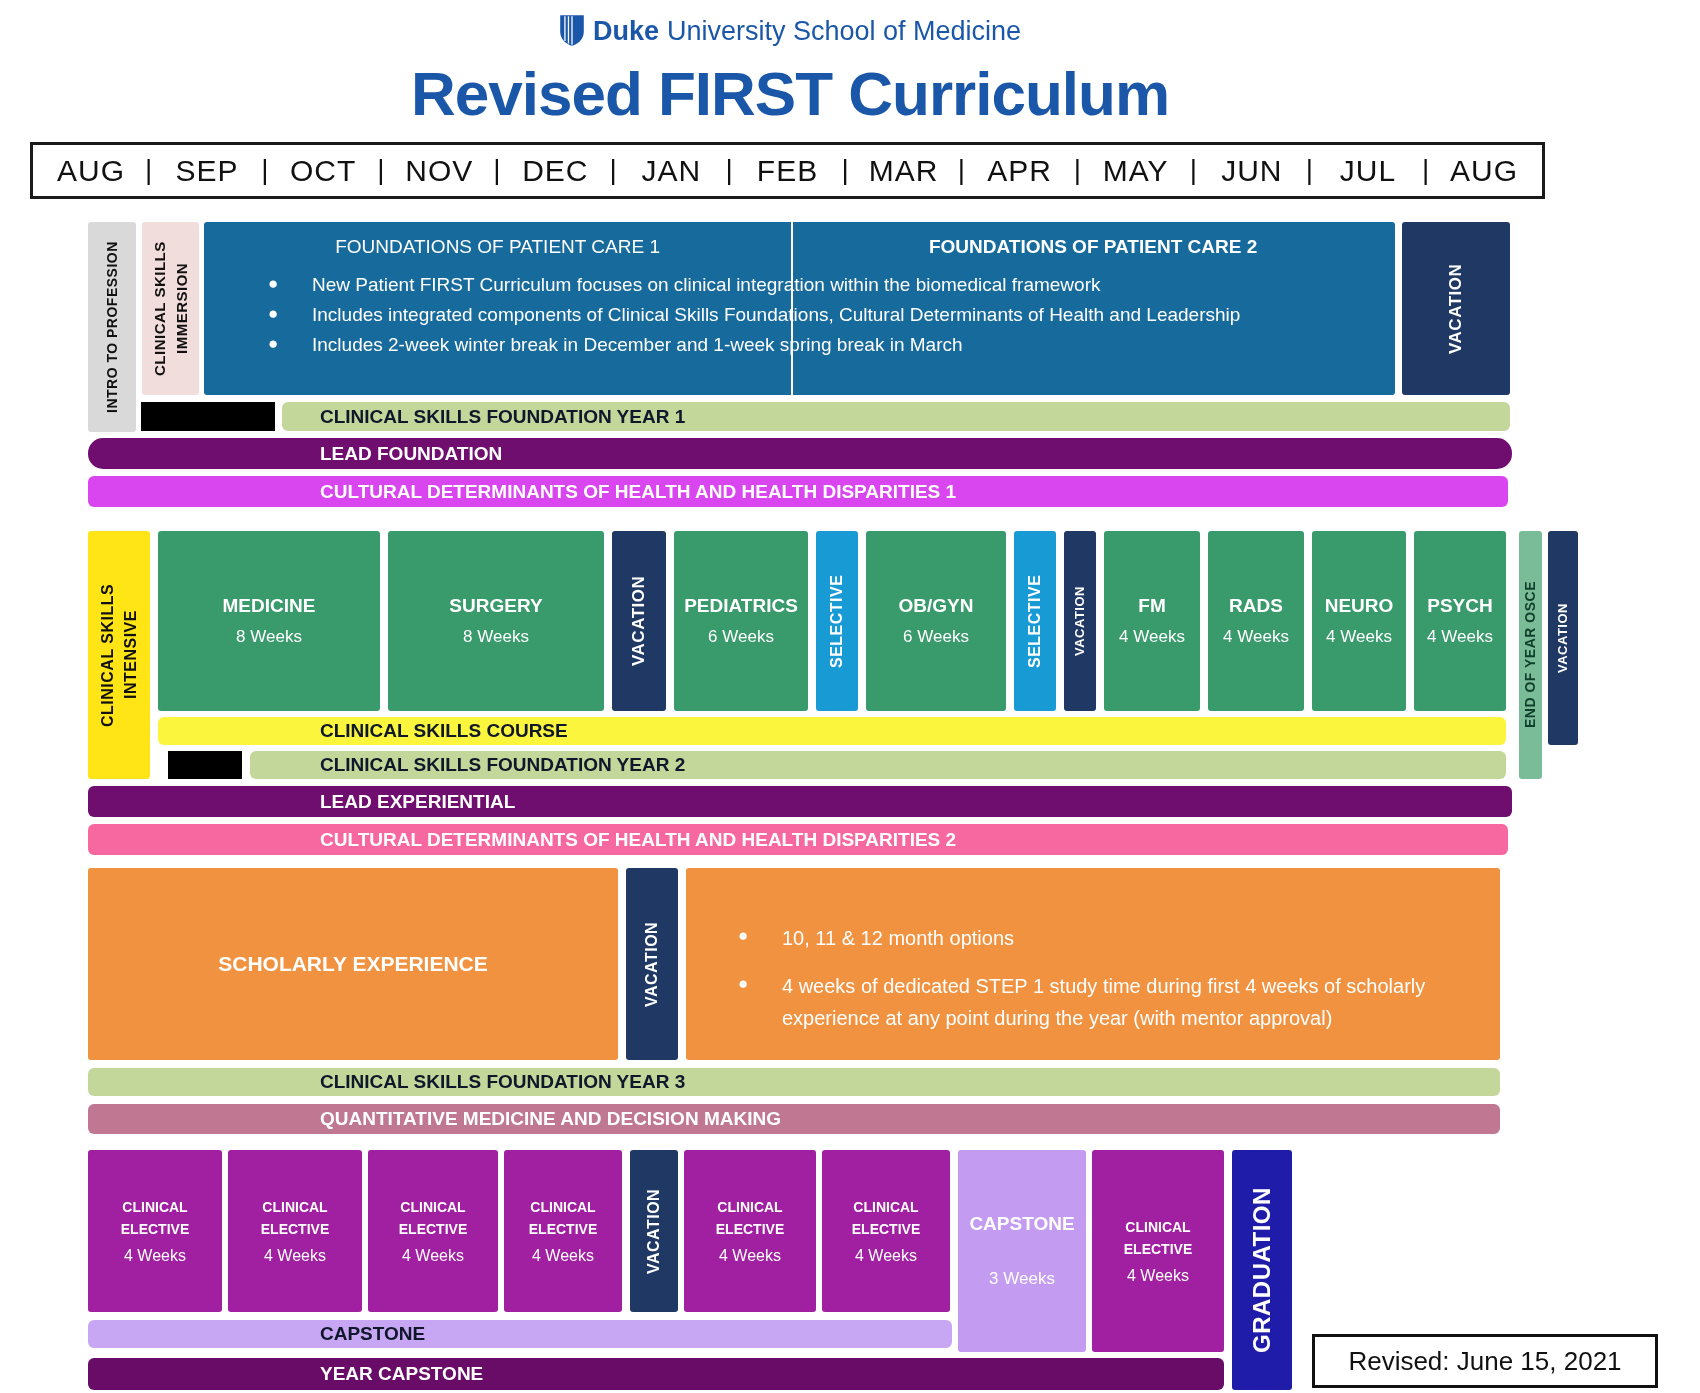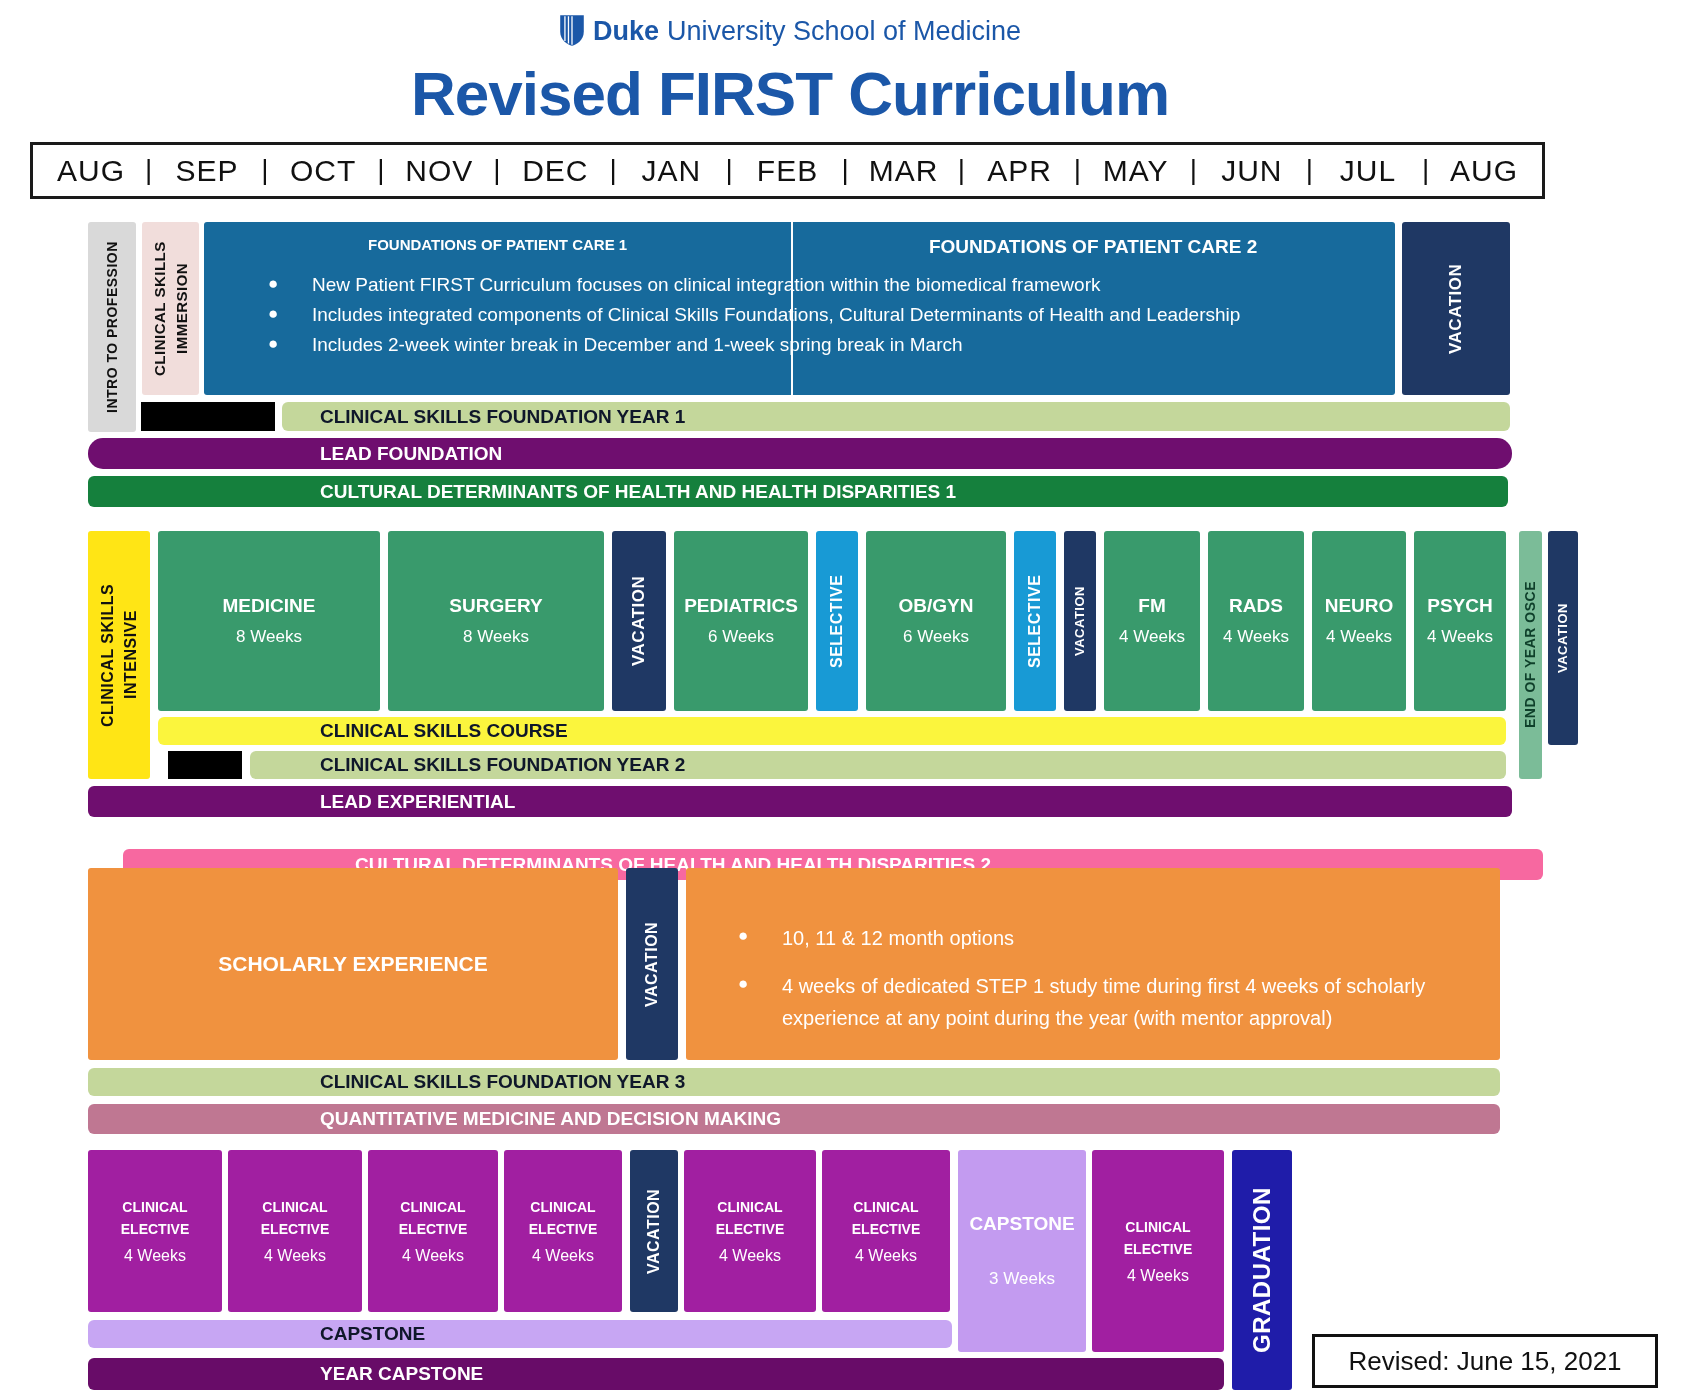--- a/index.html
+++ b/index.html
@@ -29,21 +29,21 @@
   .bar.dark{color:#0f172a;}
   .rot-name{font-size:19px;font-weight:bold;}
   .rot-dur{font-size:17px;margin-top:10px;}
   .ce .rot-name{font-size:14px;line-height:1.55;}
   .ce .rot-dur{font-size:16px;margin-top:6px;}
   
   .fopc{position:absolute;left:204px;top:222px;width:1191px;height:173px;
         background:#176a9c;border-radius:3px;color:#fff;}
   .fopc-div{position:absolute;left:49.3%;top:0;bottom:0;width:2px;background:#fdfdfd;}
   .fopc-t1{position:absolute;top:14px;left:0;width:49.3%;text-align:center;
-           font-size:15px;font-weight:bold;}
+           font-size:19px;font-weight:normal;}
   .fopc-t2{position:absolute;top:14px;left:49.3%;width:50.7%;text-align:center;
            font-size:19px;font-weight:bold;}
   .fopc-bullets{position:absolute;top:52px;left:64px;right:30px;display:flex;
                 flex-direction:column;gap:8px;font-size:19px;}
   .bullet{display:flex;align-items:flex-start;}
   .dot{width:44px;flex:0 0 44px;font-size:17px;}
   
   .or-bullets{position:absolute;left:738px;top:922px;width:780px;display:flex;
               flex-direction:column;gap:16px;color:#fff;font-size:20px;}
   .or-bullets .bullet{line-height:1.6;}
@@ -105,21 +105,21 @@
         <span>Includes 2-week winter break in December and 1-week spring break in March</span>
       </div>
     </div>
   </div>
 
   <div class="blk v" style="left:1402px;top:222px;width:108px;height:173px;background:#1f3864;font-size:17px;font-weight:bold;">VACATION</div>
 
   <div class="abs" style="left:141px;top:402px;width:134px;height:29px;background:#000;"></div>
   <div class="bar dark" style="left:282px;top:402px;width:1228px;height:29px;background:#c4d79b;padding-left:38px;box-sizing:border-box;">CLINICAL SKILLS FOUNDATION YEAR 1</div>
   <div class="bar" style="left:88px;top:438px;width:1424px;height:31px;background:#6f0e6f;padding-left:232px;box-sizing:border-box;border-radius:15px;">LEAD FOUNDATION</div>
-  <div class="bar" style="left:88px;top:476px;width:1420px;height:31px;background:#15803d;padding-left:232px;box-sizing:border-box;">CULTURAL DETERMINANTS OF HEALTH AND HEALTH DISPARITIES 1</div>
+  <div class="bar" style="left:88px;top:476px;width:1420px;height:31px;background:#d946ef;padding-left:232px;box-sizing:border-box;">CULTURAL DETERMINANTS OF HEALTH AND HEALTH DISPARITIES 1</div>
 
   <div class="blk v" style="left:88px;top:531px;width:62px;height:248px;background:#ffe515;color:#111;font-size:16px;font-weight:bold;">CLINICAL SKILLS
 INTENSIVE</div>
 
   <div class="blk" style="left:158px;top:531px;width:222px;height:180px;background:#399a6c;">
     <div class="rot-name">MEDICINE</div>
     <div class="rot-dur">8 Weeks</div>
   </div>
   <div class="blk" style="left:388px;top:531px;width:216px;height:180px;background:#399a6c;">
     <div class="rot-name">SURGERY</div>
@@ -153,21 +153,21 @@
     <div class="rot-name">PSYCH</div>
     <div class="rot-dur">4 Weeks</div>
   </div>
   <div class="blk v" style="left:1519px;top:531px;width:23px;height:248px;background:#7bbc98;color:#0e3f2a;font-size:14px;font-weight:bold;">END OF YEAR OSCE</div>
   <div class="blk v" style="left:1548px;top:531px;width:30px;height:214px;background:#1f3864;font-size:13px;font-weight:bold;">VACATION</div>
 
   <div class="bar dark" style="left:158px;top:717px;width:1348px;height:28px;background:#fbf53d;padding-left:162px;box-sizing:border-box;">CLINICAL SKILLS COURSE</div>
   <div class="abs" style="left:168px;top:751px;width:74px;height:28px;background:#000;"></div>
   <div class="bar dark" style="left:250px;top:751px;width:1256px;height:28px;background:#c4d79b;padding-left:70px;box-sizing:border-box;">CLINICAL SKILLS FOUNDATION YEAR 2</div>
   <div class="bar" style="left:88px;top:786px;width:1424px;height:31px;background:#6f0e6f;padding-left:232px;box-sizing:border-box;">LEAD EXPERIENTIAL</div>
-  <div class="bar" style="left:88px;top:849px;width:1420px;height:31px;background:#f768a0;padding-left:232px;box-sizing:border-box;margin-left:35px;">CULTURAL DETERMINANTS OF HEALTH AND HEALTH DISPARITIES 2</div>
+  <div class="bar" style="left:88px;top:824px;width:1420px;height:31px;background:#f768a0;padding-left:232px;box-sizing:border-box;">CULTURAL DETERMINANTS OF HEALTH AND HEALTH DISPARITIES 2</div>
 
   <div class="blk" style="left:88px;top:868px;width:530px;height:192px;background:#f0923f;font-size:21px;font-weight:bold;">SCHOLARLY EXPERIENCE</div>
   <div class="blk v" style="left:626px;top:868px;width:52px;height:192px;background:#1f3864;font-size:16px;font-weight:bold;">VACATION</div>
   <div class="abs" style="left:686px;top:868px;width:814px;height:192px;background:#f0923f;border-radius:3px;"></div>
   <div class="or-bullets">
     <div class="bullet">
       <span class="dot">●</span>
       <span>10, 11 &amp; 12 month options</span>
     </div>
     <div class="bullet">

